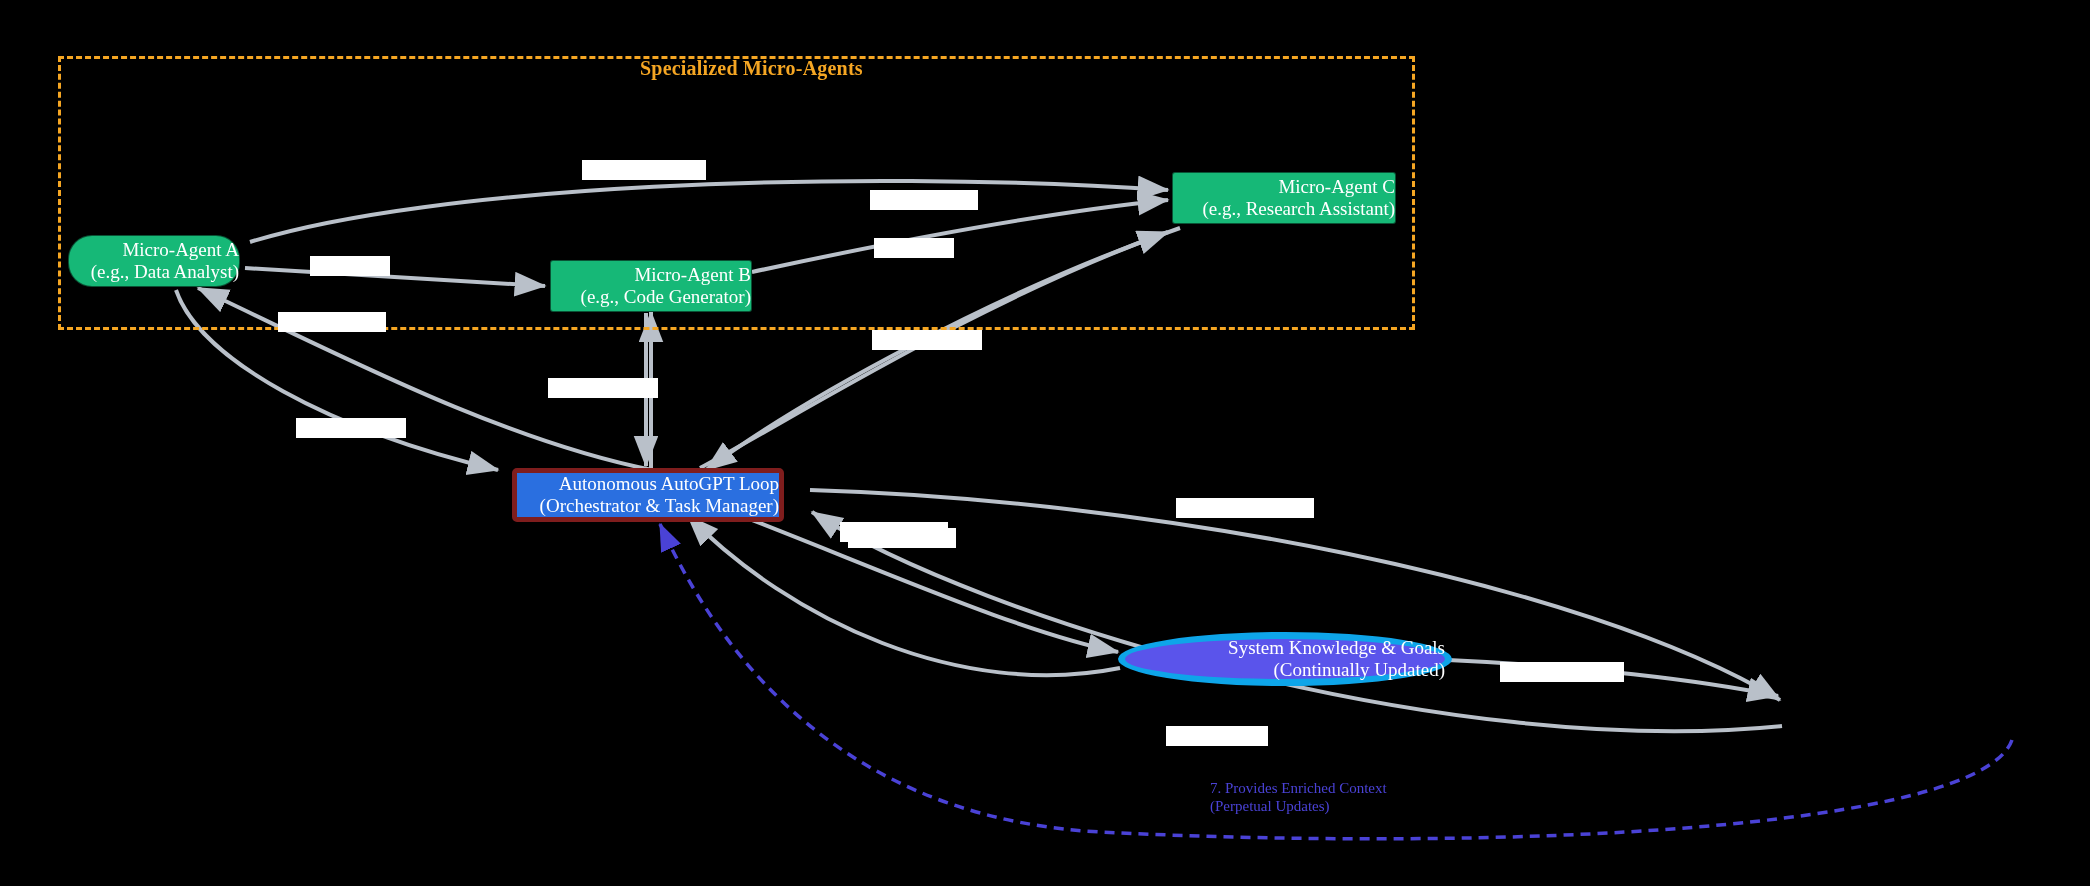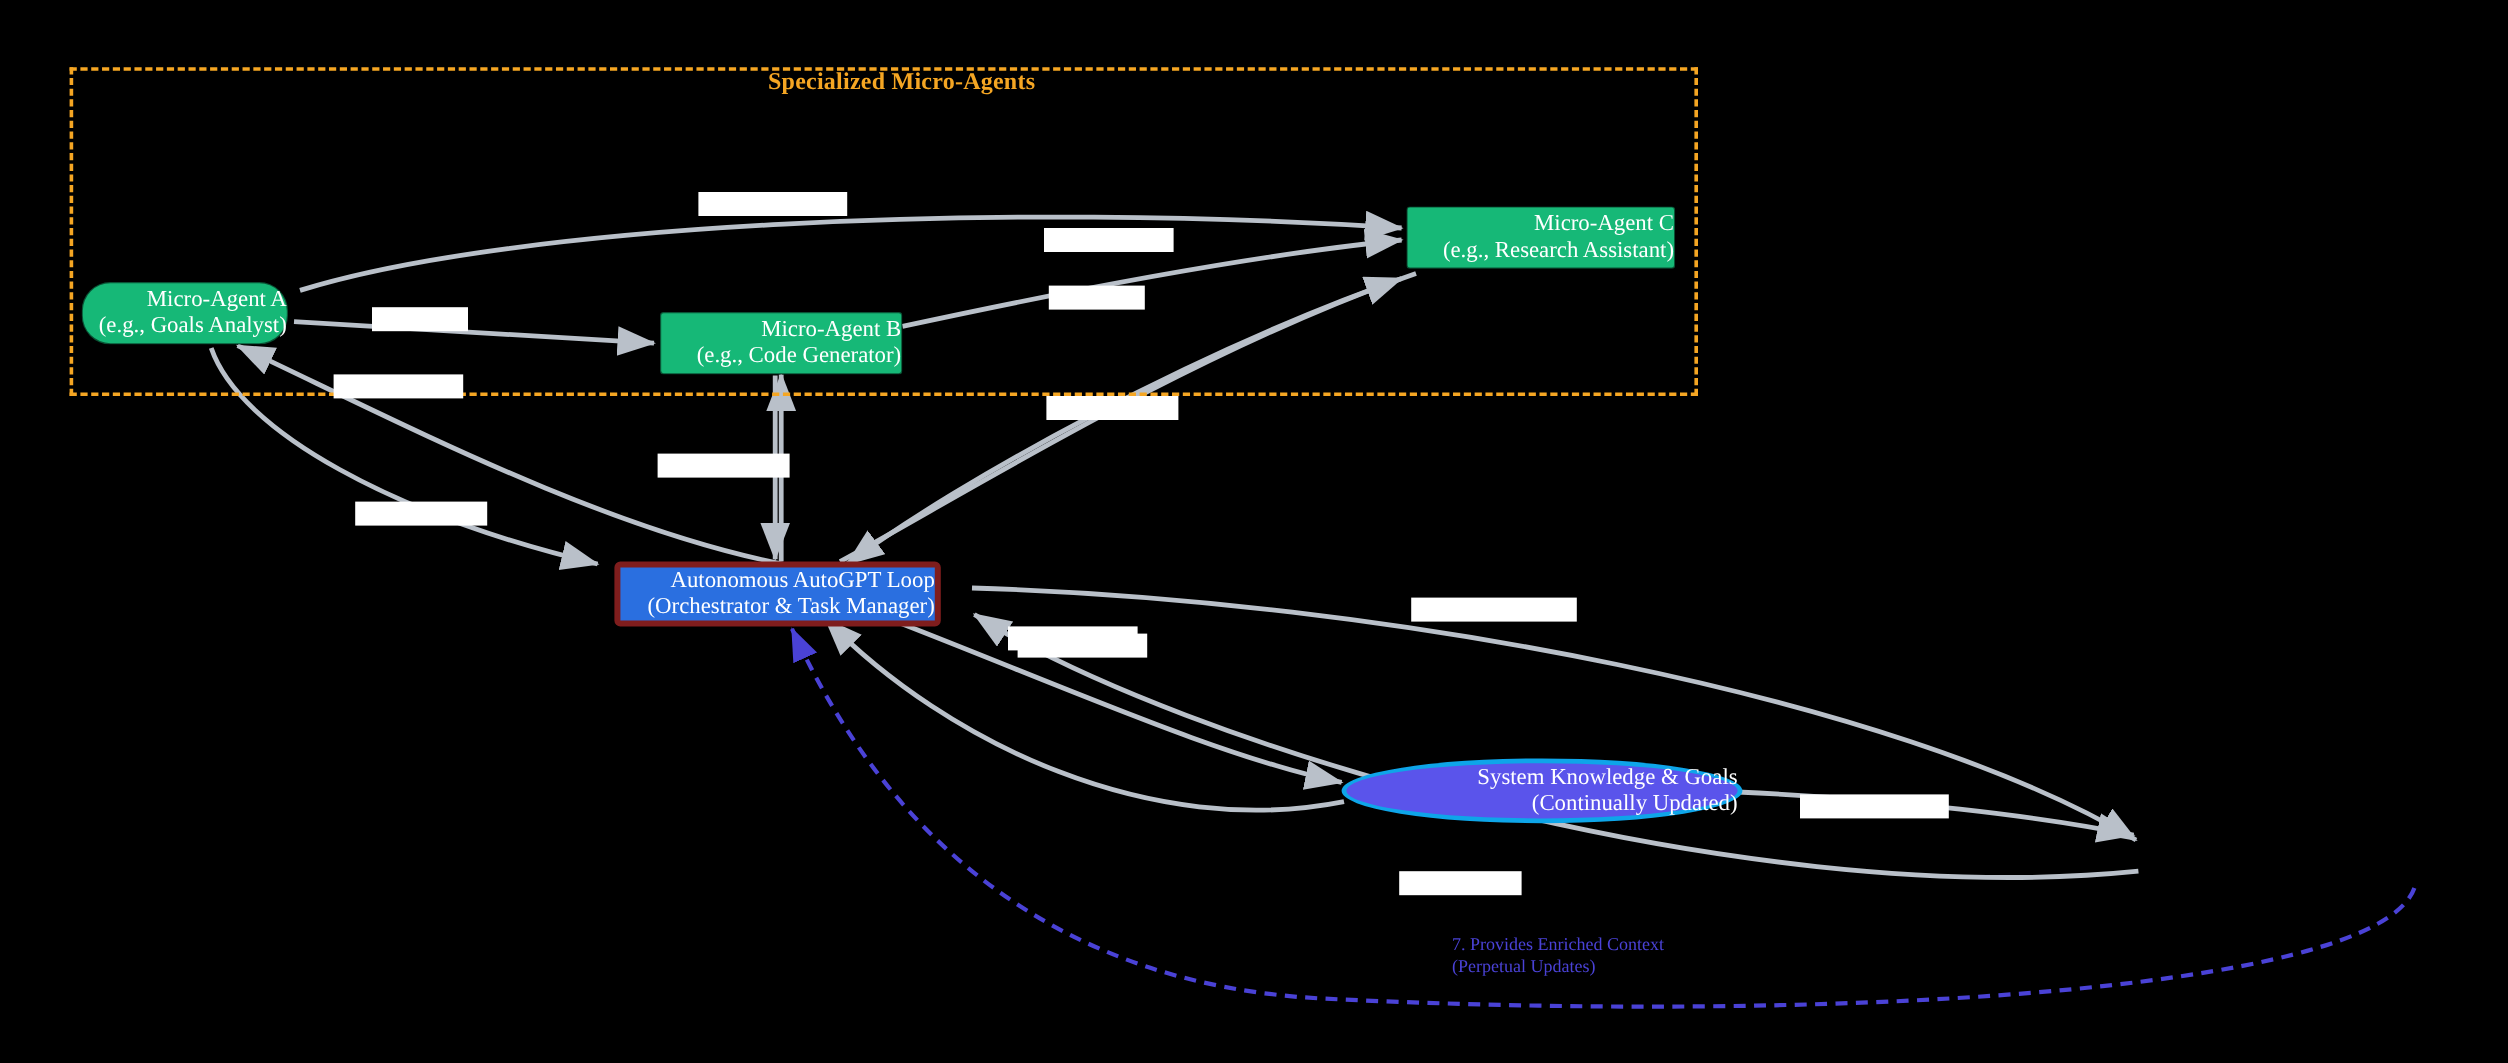--- a/index.html
+++ b/index.html
@@ -67,21 +67,21 @@
     border-radius: 3px;
   }
   .node-orchestrator {
     background: #2a6fe0;
     border-radius: 5px;
     border: 5px solid #7f1d1d;
   }
   .node-knowledge {
     background: #5a54eb;
     border-radius: 50%;
-    border: 4px solid #0ea5e9;
+    border: 7px solid #0ea5e9;
   }
   .node-rag {
     background: #ef3e3e;
     border-radius: 10px / 26px;
     border: 1px solid #b32222;
   }
 
   
   .edge-label {
     position: absolute;
@@ -148,21 +148,21 @@
     <g stroke="#4a42d6" stroke-width="3.5" fill="none" stroke-dasharray="10 7" marker-end="url(#arrowAccent)">
       <path d="M2012,740 C1980,830 1500,852 1100,832 C880,820 740,700 660,524"></path>
     </g>
   </svg>
 
   <div class="cluster-box" style="left:58px; top:56px; width:1357px; height:274px;"></div>
   <div class="cluster-title" style="left:640px; top:57px;">Specialized Micro-Agents</div>
 
   <div class="node node-agent" style="left:68px; top:235px; width:172px; height:52px;border-radius:24px;">
     <span class="l1">Micro-Agent A</span>
-    <span class="l2">(e.g., Goals Analyst)</span>
+    <span class="l2">(e.g., Data Analyst)</span>
   </div>
 
   <div class="node node-agent" style="left:550px; top:260px; width:202px; height:52px;">
     <span class="l1">Micro-Agent B</span>
     <span class="l2">(e.g., Code Generator)</span>
   </div>
 
   <div class="node node-agent" style="left:1172px; top:172px; width:224px; height:52px;">
     <span class="l1">Micro-Agent C</span>
     <span class="l2">(e.g., Research Assistant)</span>

